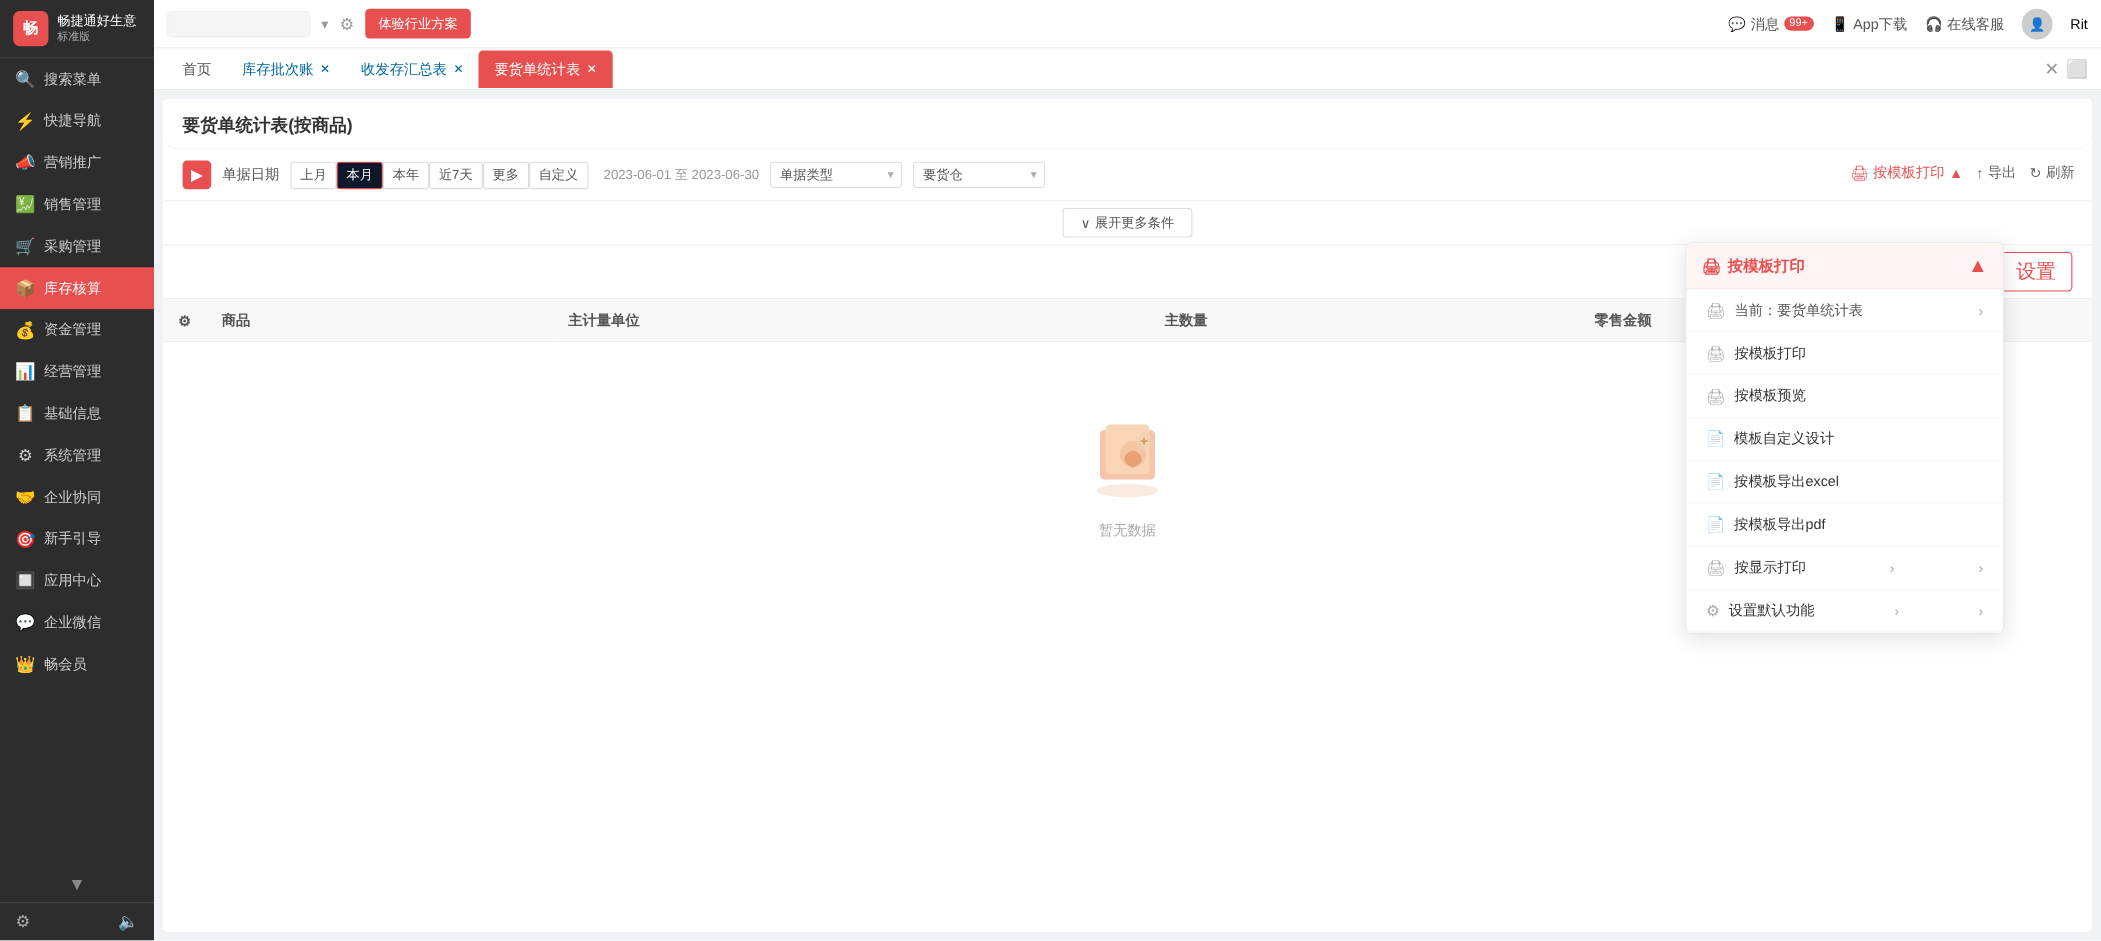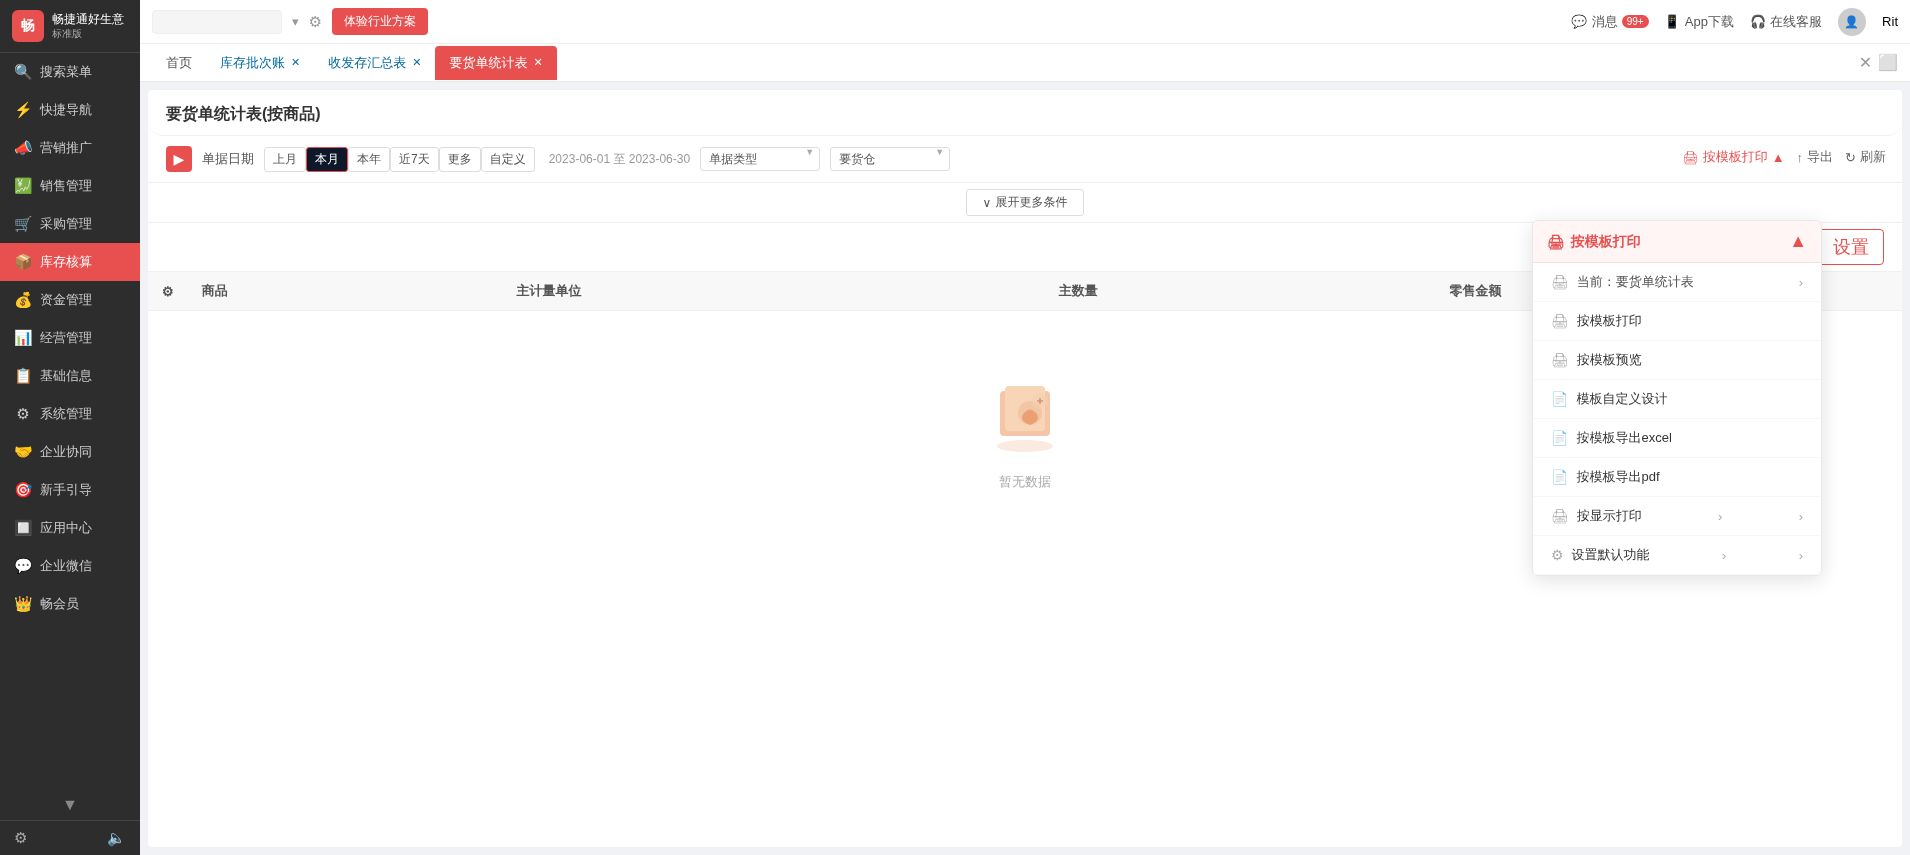--- a/index.html
+++ b/index.html
@@ -200,21 +200,21 @@
       border: 1px solid #ddd;
       border-radius: 3px;
       padding: 4px 24px 4px 8px;
       font-size: 12px;
       color: #555;
       background: #fff;
       cursor: pointer;
       appearance: none;
       min-width: 120px;
     }
-    .filter-select-wrap { position: relative; display: inline-flex; }
+    .filter-select-wrap { position: relative; display: inline-flex; align-items: center; }
     .filter-select-wrap::after {
       content: "▼";
       position: absolute; right: 6px;
       font-size: 9px; color: #aaa; pointer-events: none;
     }
     .filter-more-bar {
       padding: 6px 18px;
       display: flex; align-items: center; justify-content: center;
       border-bottom: 1px solid #f0f0f0;
     }

